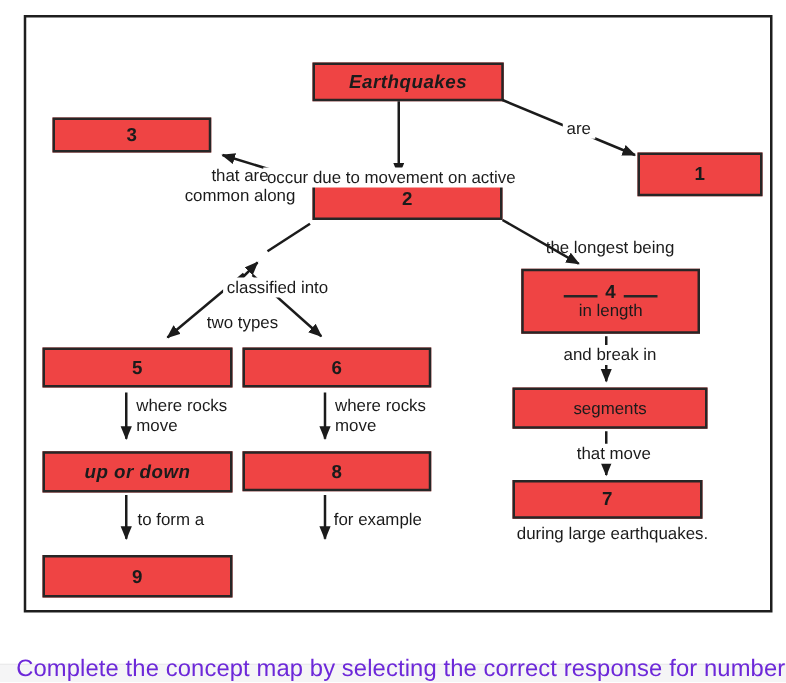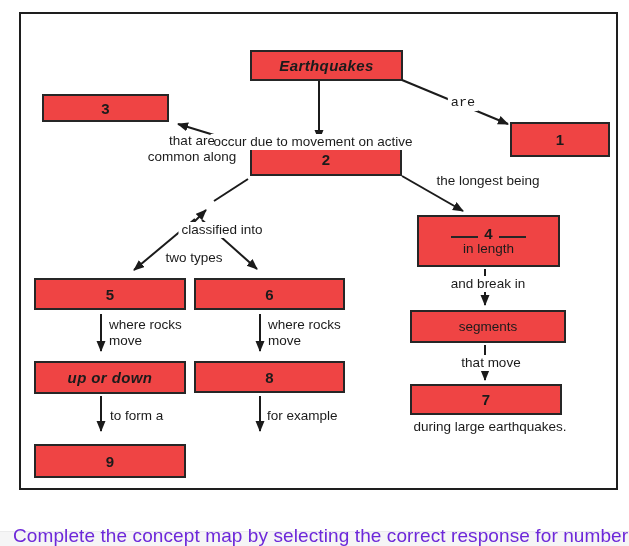--- a/index.html
+++ b/index.html
@@ -118,32 +118,32 @@
       <line x1="80" y1="300" x2="80" y2="337" stroke="#1b1b1b" stroke-width="2" marker-end="url(#ah)"></line>
       <line x1="239" y1="300" x2="239" y2="337" stroke="#1b1b1b" stroke-width="2" marker-end="url(#ah)"></line>
       <line x1="80" y1="382" x2="80" y2="417" stroke="#1b1b1b" stroke-width="2" marker-end="url(#ah)"></line>
       <line x1="239" y1="382" x2="239" y2="417" stroke="#1b1b1b" stroke-width="2" marker-end="url(#ah)"></line>
       <line x1="464" y1="255" x2="464" y2="291" stroke="#1b1b1b" stroke-width="2" marker-end="url(#ah)"></line>
       <line x1="464" y1="331" x2="464" y2="366" stroke="#1b1b1b" stroke-width="2" marker-end="url(#ah)"></line>
     </svg>
 
     <div class="lbl ctr bg" style="left:292px;top:100px;margin-top:28px;">occur due to movement on active</div>
 
-    <div class="lbl ctr bg" style="left:442px;top:89px;font-family:Liberation Mono, monospace;">are</div>
+    <div class="lbl ctr bg" style="left:442px;top:89px;">are</div>
 
     <div class="lbl ctr" style="left:171px;top:135px;">
       <div>that are</div>
       <div>common along</div>
     </div>
 
     <div class="lbl ctr bg" style="left:201px;top:184px;margin-top:32px;">classified into</div>
 
     <div class="lbl ctr" style="left:173px;top:244px;">two types</div>
 
-    <div class="lbl ctr" style="left:467px;top:167px;">the longest being</div>
+    <div class="lbl ctr" style="left:467px;top:184px;">the longest being</div>
 
     <div class="lbl" style="left:88px;top:303px;">
       <div>where rocks</div>
       <div>move</div>
     </div>
 
     <div class="lbl" style="left:247px;top:303px;">
       <div>where rocks</div>
       <div>move</div>
     </div>

